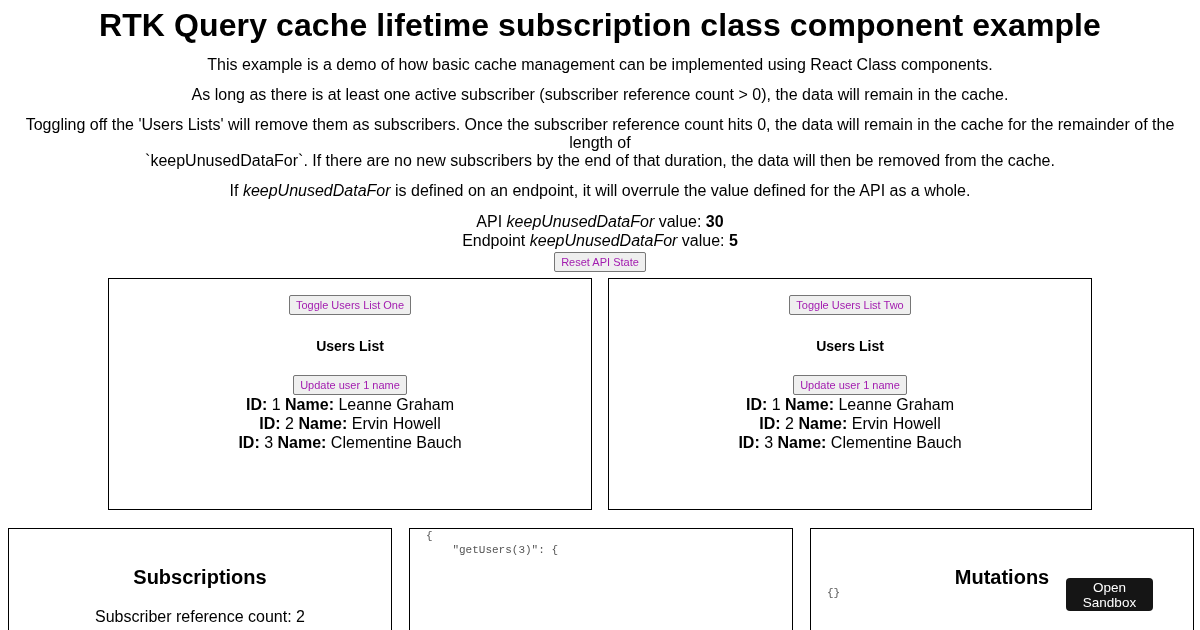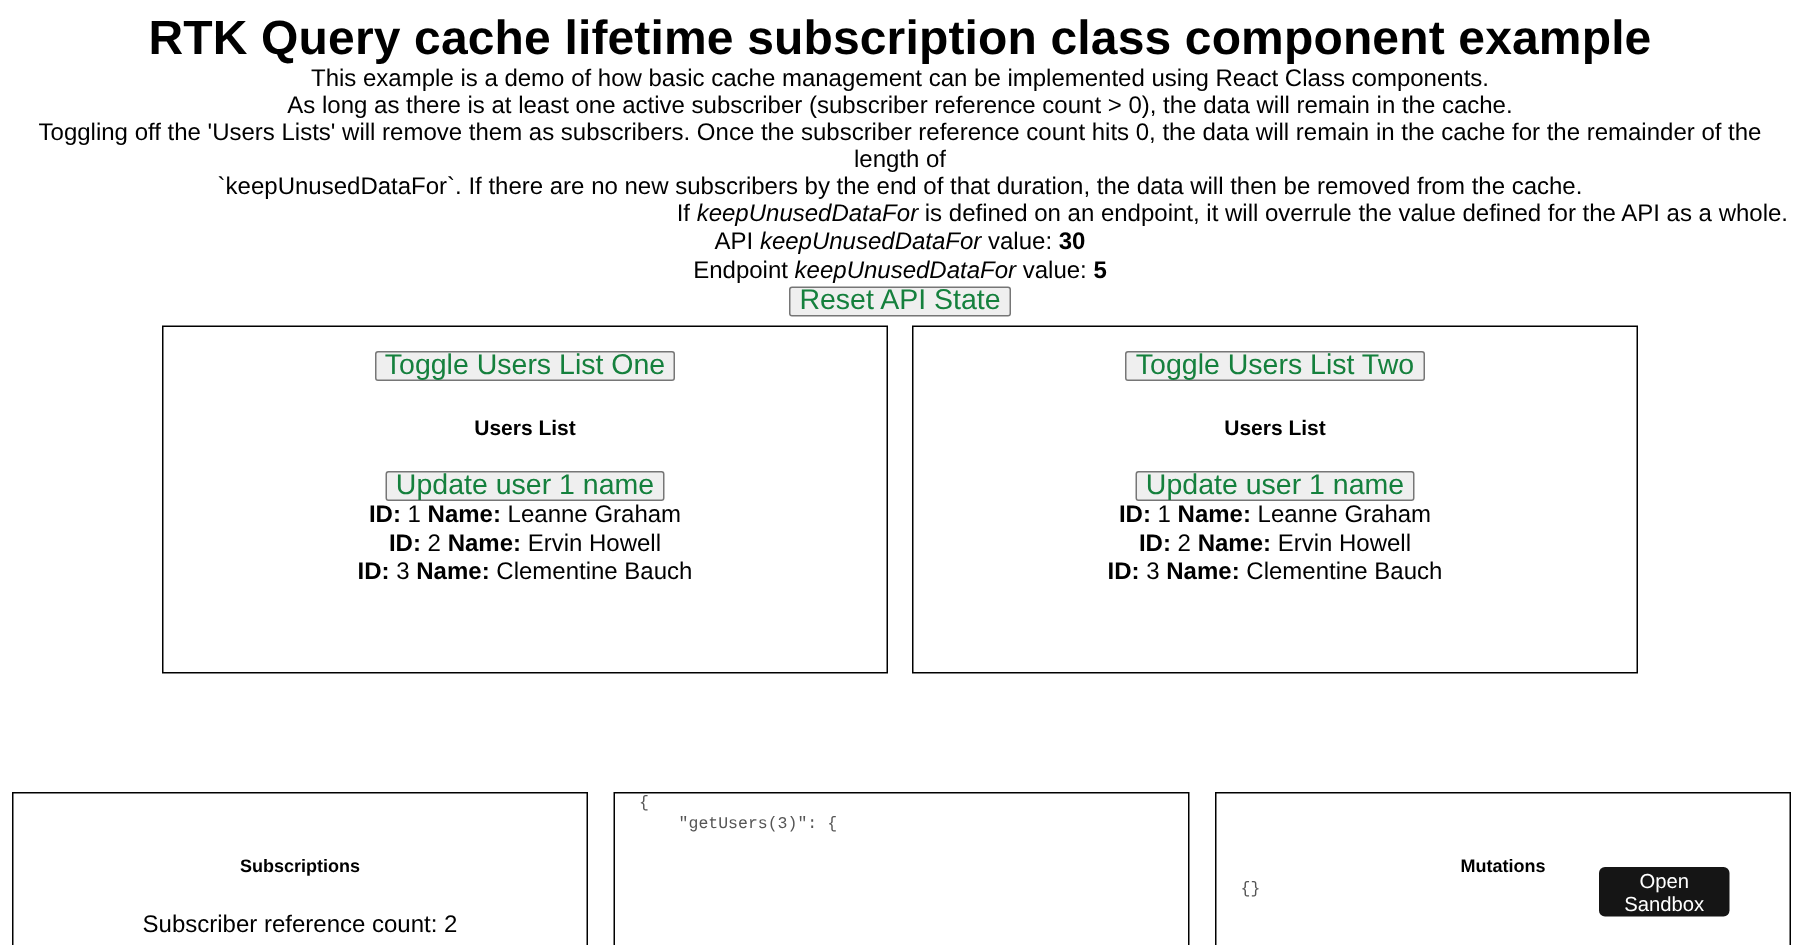--- a/index.html
+++ b/index.html
@@ -17,38 +17,38 @@
     .page { text-align: center; padding: 0 8px; }
     h1.title {
       font-size: 32px;
       font-weight: bold;
       margin: 0;
       padding-top: 7px;
       line-height: 37px;
       letter-spacing: 0.1px;
     }
     p.para {
-      margin: 0;
+      margin: 12px;
       line-height: 18px;
     }
     .p1 { margin-top: 26px; }
     .p2 { margin-top: 17px; }
     .p3 { margin-top: 17px; }
-    .p4 { margin-top: 17px; text-align: right; }
+    .p4 { margin-top: 17px; }
     .values { line-height: 19px; }
     i { font-style: italic; }
     b { font-weight: bold; }
     button.native {
       font-family: "Liberation Sans", sans-serif;
-      font-size: 19px;
+      font-size: 11px;
       padding: 1px 6px;
       border: 1px solid #767676;
       border-radius: 2px;
       background: #efefef;
-      color: #15803d;
+      color: #a21caf;
       line-height: 16px;
       cursor: pointer;
     }
     .reset-row { margin-top: 1px; }
     .lists-row {
       display: flex;
       justify-content: center;
       gap: 16px;
       margin-top: 6px;
     }
@@ -72,21 +72,21 @@
       display: flex;
       gap: 17px;
     }
     .panel {
       width: 384px;
       height: 140px;
       border: 1px solid #000;
       text-align: center;
     }
     .panel h3 {
-      font-size: 12px;
+      font-size: 20px;
       font-weight: bold;
       margin: 39px 0 0 0;
       line-height: 18px;
     }
     .panel .count { margin-top: 22px; line-height: 18px; }
     pre.code {
       text-align: left;
       font-family: "Liberation Mono", monospace;
       font-size: 11px;
       color: #555;

